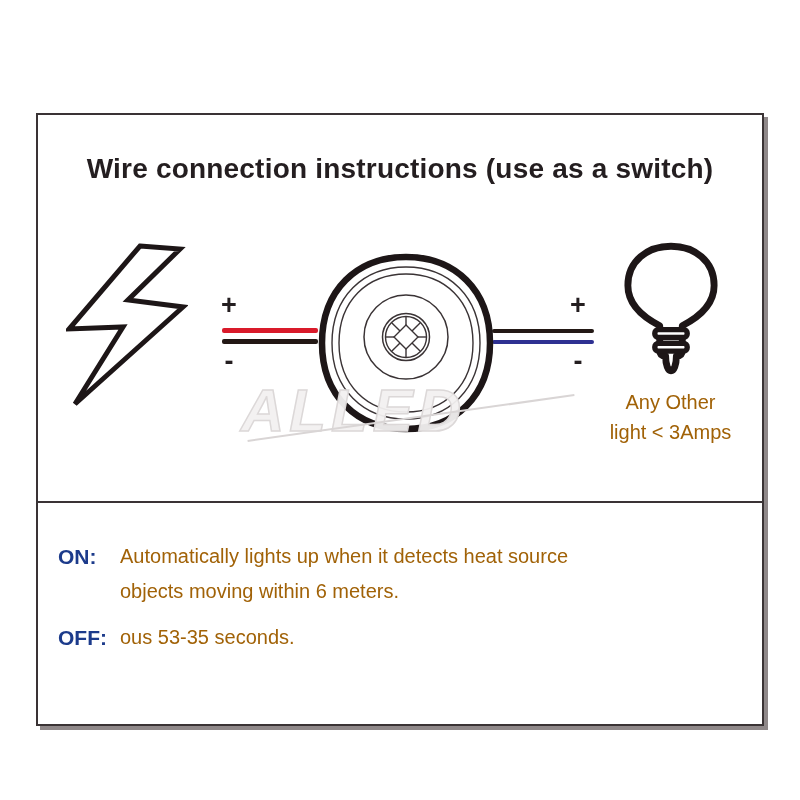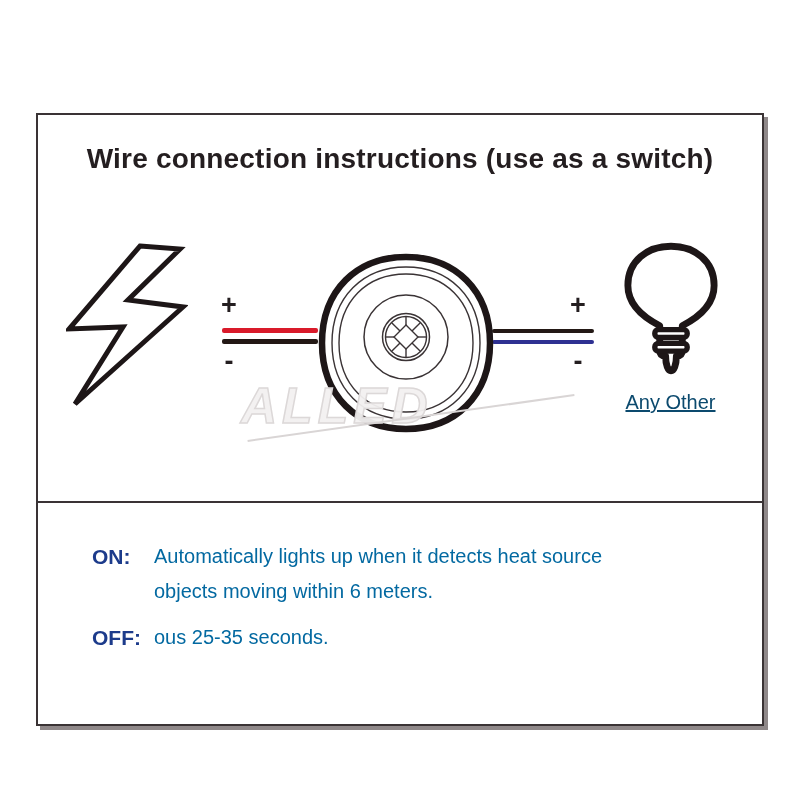--- a/index.html
+++ b/index.html
@@ -24,91 +24,90 @@
   .diagram-section {
     position: relative;
     width: 100%;
     height: 388px;
     border-bottom: 2px solid #3a3335;
     box-sizing: border-box;
     overflow: hidden;
   }
   .diagram-title {
     margin: 0;
-    padding-top: 28px;
+    padding-top: 38px;
     text-align: center;
     font-size: 28px;
     font-weight: 600;
     letter-spacing: 0.2px;
     color: #241e20;
   }
   .abs { position: absolute; }
   .icon-label {
     position: absolute;
     text-align: center;
     font-size: 20px;
-    color: #0c4a6e;
+    color: #a16207;
     line-height: 30px;
-    text-decoration: underline;
   }
   .polarity {
     position: absolute;
     width: 30px;
     text-align: center;
     font-size: 27px;
     font-weight: 700;
     color: #241e20;
     line-height: 28px;
   }
   .wire {
     position: absolute;
     border-radius: 2px;
   }
   .watermark {
     position: absolute;
     left: 203px;
     top: 266px;
-    font-size: 50px;
+    font-size: 60px;
     font-style: italic;
     font-weight: 700;
     letter-spacing: 5px;
     line-height: 1;
     color: rgba(242,240,240,0.95);
     -webkit-text-stroke: 1.5px #dcd8d8;
     z-index: 3;
     white-space: nowrap;
   }
   .watermark-swoosh {
     position: absolute;
     left: 208px;
     top: 302px;
     width: 330px;
     height: 2px;
     background: #d9d5d5;
     transform: rotate(-8deg);
     z-index: 3;
   }
   .instructions {
-    padding: 36px 46px 0 54px;
+    padding: 36px 46px 0 20px;
   }
   .instruction-row {
     display: flex;
     align-items: flex-start;
     margin-bottom: 11px;
   }
   .instruction-label {
     flex: 0 0 62px;
     font-size: 21px;
     font-weight: 700;
     color: #1c3b8b;
     line-height: 35px;
   }
   .instruction-text {
     font-size: 20px;
-    color: #0369a1;
+    color: #a16207;
     line-height: 35px;
   }
 </style>
 </head>
 <body>
 
 <div class="panel">
 
   <div class="diagram-section">
 
@@ -148,39 +147,40 @@
     <div class="polarity" style="left:525px; top:176px;">+</div>
     <div class="polarity" style="left:525px; top:232px;">-</div>
 
     <svg class="abs" style="left:584px; top:126px;" width="98" height="138" viewBox="0 0 100 140">
       <path d="M38.5,86 C17,75 6,61 6,45 C6,20 26,5 50,5 C74,5 94,20 94,45 C94,61 83,75 61.5,86 L61.5,111 Q61.5,117 55.5,117 C55.5,126 53,132 50,132 C47,132 44.5,126 44.5,117 Q38.5,117 38.5,111 Z" fill="#ffffff" stroke-width="7" stroke-linejoin="round" stroke="#1d1617"></path>
       <rect x="33.5" y="90" width="33" height="8" rx="3.5" fill="#ffffff" stroke-width="5.5" stroke="#1d1617"></rect>
       <rect x="33.5" y="104" width="33" height="8" rx="3.5" fill="#ffffff" stroke-width="5.5" stroke="#1d1617"></rect>
     </svg>
     <div class="icon-label" style="left:550px; top:272px; width:165px;">
       <div>Any Other</div>
+      <div>light &lt; 3Amps</div>
     </div>
 
     <div class="watermark">ALLED</div>
     <div class="watermark-swoosh"></div>
 
   </div>
 
   <div class="instructions">
 
     <div class="instruction-row">
       <div class="instruction-label">ON:</div>
       <div class="instruction-text">
         <div>Automatically lights up when it detects heat source</div>
         <div>objects moving within 6 meters.</div>
       </div>
     </div>
 
     <div class="instruction-row">
       <div class="instruction-label">OFF:</div>
       <div class="instruction-text">
-        <div>ous 25-35 seconds.</div>
+        <div>ous 53-35 seconds.</div>
       </div>
     </div>
 
   </div>
 
 </div>
 
 </body></html>

